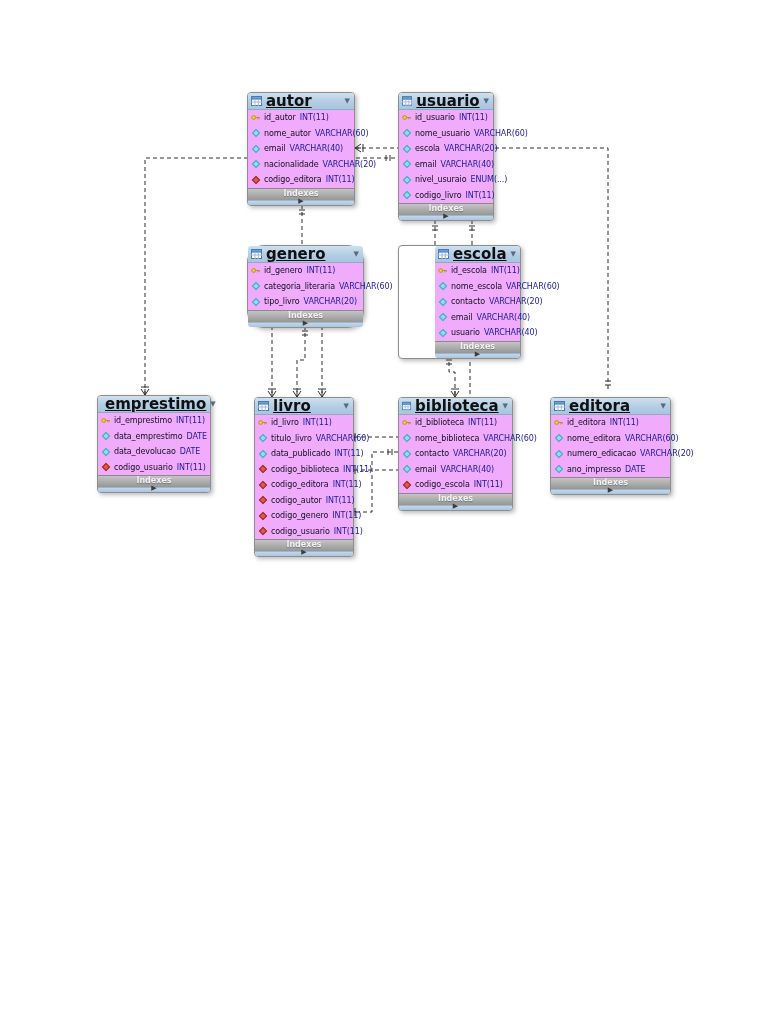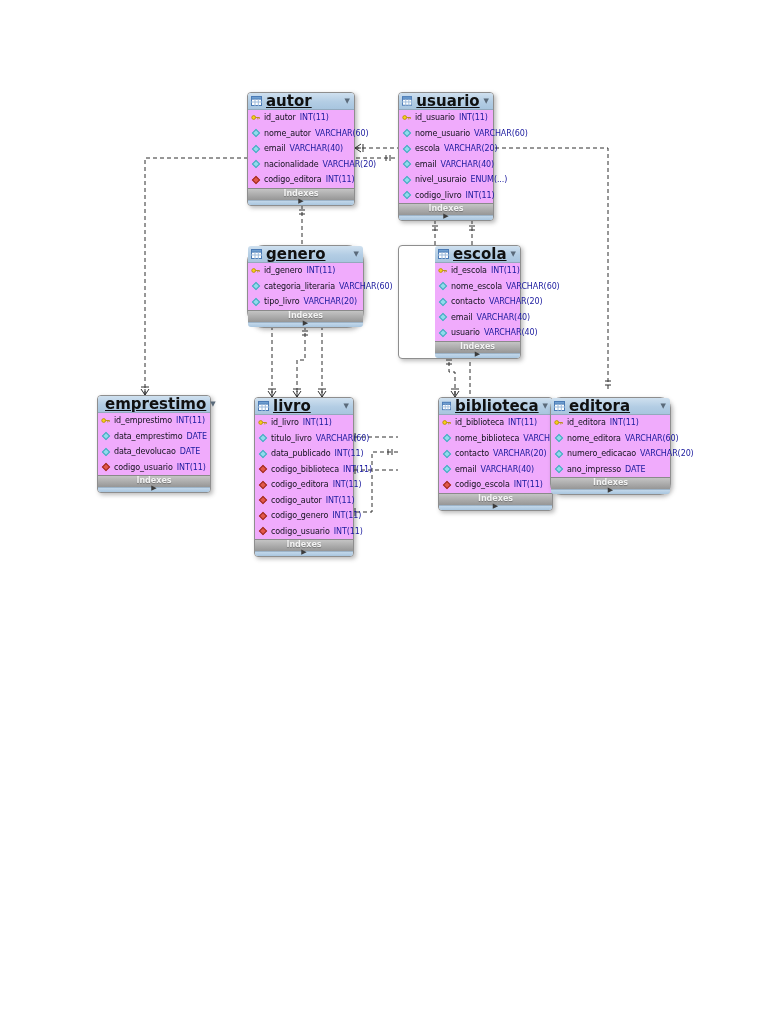--- a/index.html
+++ b/index.html
@@ -434,21 +434,21 @@
         </span>
         <span class="c-name">codigo_usuario</span>
         <span class="c-type">INT(11)</span>
       </div>
       <div class="t-footer">
         <span class="f-label">Indexes</span>
         <span class="t-expand">▶</span>
       </div>
       <div class="t-strip"></div>
     </div>
-    <div class="table-node" style="left: 398px; top: 397px; width: 115px; margin-left: 40px;">
+    <div class="table-node" style="left: 398px; top: 397px; width: 115px;">
       <div class="t-header">
         <svg width="11" height="10" viewBox="0 0 11 10">
     <rect x="0.5" y="0.5" width="10" height="9" fill="#ffffff" stroke="#4a7ab5"></rect>
     <rect x="0.5" y="0.5" width="10" height="2.6" fill="#6f9ed0" stroke="#4a7ab5"></rect>
     <path d="M4 3 V10 M7.3 3 V10 M0 6 H11" stroke="#9dbbdc" stroke-width="1" fill="none"></path>
   </svg>
         <span class="t-title">biblioteca</span>
         <span class="t-collapse">▼</span>
       </div>
       <div class="t-row">
@@ -488,21 +488,21 @@
         </span>
         <span class="c-name">codigo_escola</span>
         <span class="c-type">INT(11)</span>
       </div>
       <div class="t-footer">
         <span class="f-label">Indexes</span>
         <span class="t-expand">▶</span>
       </div>
       <div class="t-strip"></div>
     </div>
-    <div class="table-node" style="left: 550px; top: 397px; width: 121px; border-radius: 11px;">
+    <div class="table-node" style="left: 550px; top: 397px; width: 121px;">
       <div class="t-header">
         <svg width="11" height="10" viewBox="0 0 11 10">
     <rect x="0.5" y="0.5" width="10" height="9" fill="#ffffff" stroke="#4a7ab5"></rect>
     <rect x="0.5" y="0.5" width="10" height="2.6" fill="#6f9ed0" stroke="#4a7ab5"></rect>
     <path d="M4 3 V10 M7.3 3 V10 M0 6 H11" stroke="#9dbbdc" stroke-width="1" fill="none"></path>
   </svg>
         <span class="t-title">editora</span>
         <span class="t-collapse">▼</span>
       </div>
       <div class="t-row">

